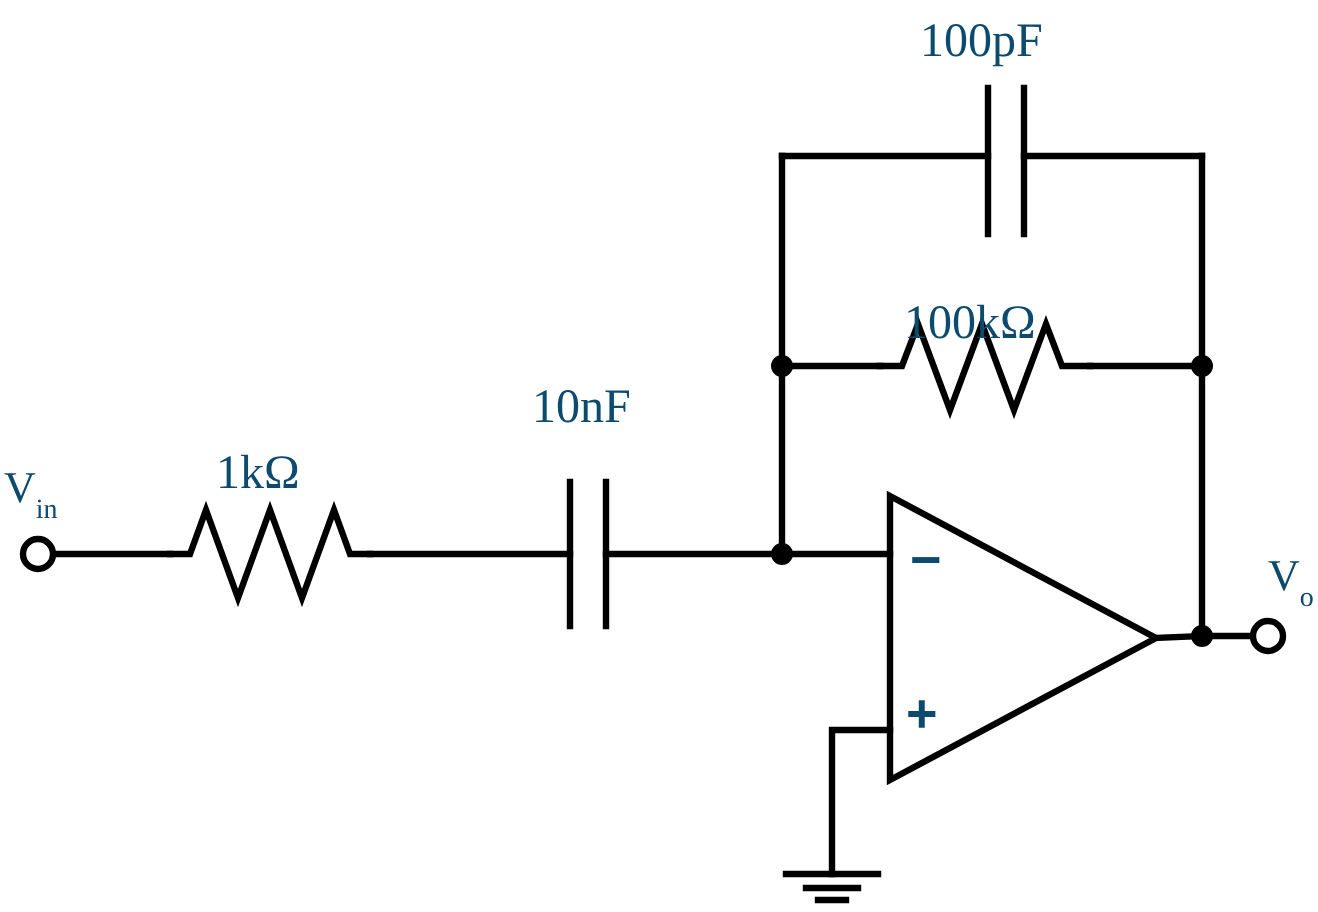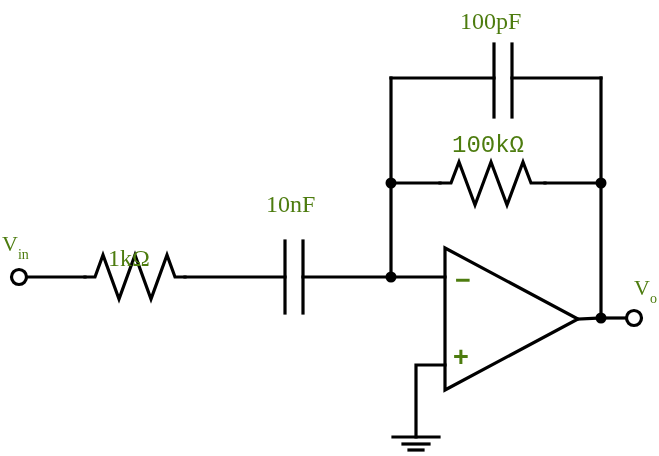--- a/index.html
+++ b/index.html
@@ -17,21 +17,21 @@
   }
   #schematic {
     position: absolute;
     left: 0;
     top: 0;
     width: 659px;
     height: 456px;
   }
   .lbl {
     position: absolute;
-    color: #4d7c0f;
+    color: #0c4a6e;
     font-family: "Liberation Serif", "DejaVu Serif", serif;
     white-space: nowrap;
     line-height: 1;
     user-select: none;
   }
   .comp-label {
     font-size: 24px;
     letter-spacing: 0px;
   }
   .term-label {
@@ -107,25 +107,25 @@
       <circle cx="601" cy="183" r="5.5"></circle>
       <circle cx="601" cy="318" r="5.5"></circle>
     </g>
 
     <g fill="#ffffff" stroke="#000000" stroke-width="3.2">
       <circle cx="19" cy="277" r="7.5"></circle>
       <circle cx="634" cy="318" r="7.5"></circle>
     </g>
   </svg>
 
-  <div class="lbl comp-label" style="left:108px; top:225px;margin-top:21px;">1kΩ</div>
+  <div class="lbl comp-label" style="left:108px; top:225px;">1kΩ</div>
 
   <div class="lbl comp-label" style="left:266px; top:192px;">10nF</div>
 
-  <div class="lbl comp-label" style="left:452px; top:134px;font-family:Liberation Mono, monospace;">100kΩ</div>
+  <div class="lbl comp-label" style="left:452px; top:150px;">100kΩ</div>
 
   <div class="lbl comp-label" style="left:460px; top:9px;">100pF</div>
 
   <div class="lbl pin-sign" style="left:455px; top:267px;">−</div>
 
   <div class="lbl pin-sign" style="left:453px; top:344px;">+</div>
 
   <div class="lbl term-label" style="left:2px; top:233px;">
     <span>V</span><span class="sub">in</span>
   </div>

